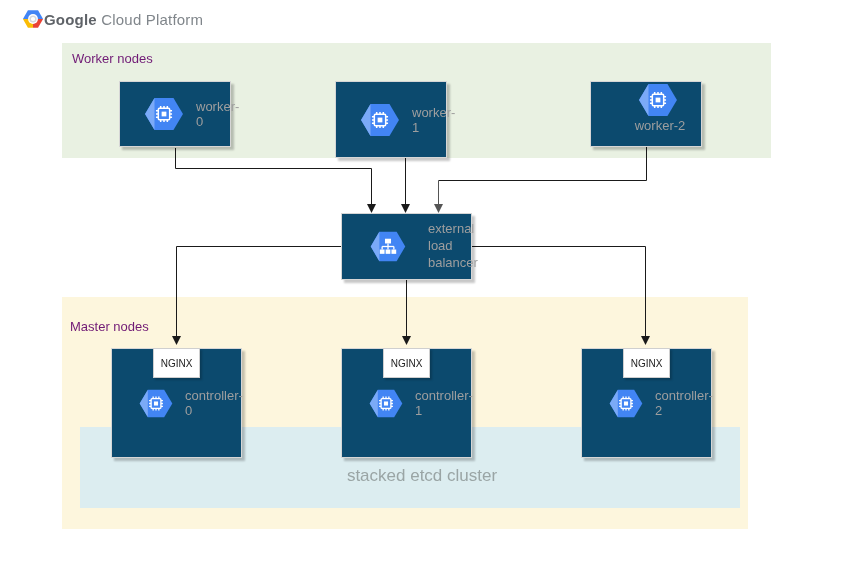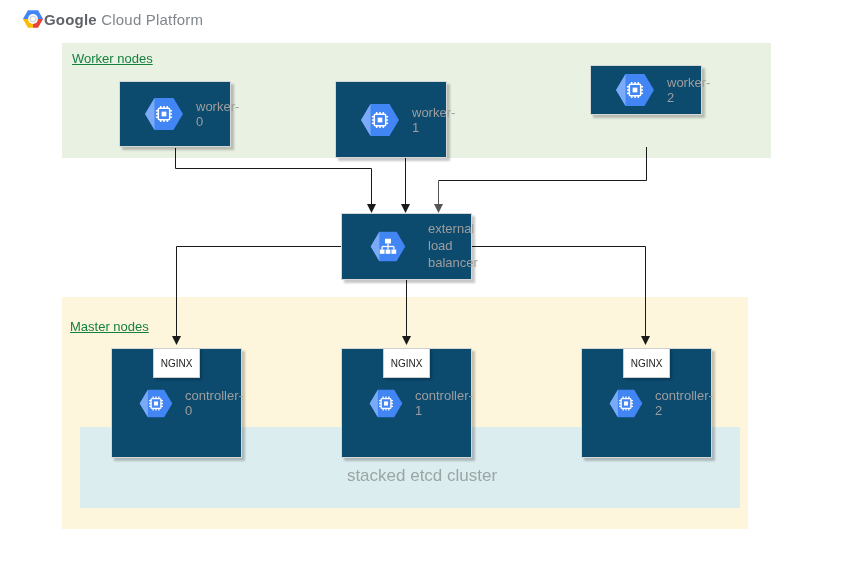--- a/index.html
+++ b/index.html
@@ -8,39 +8,39 @@
   #canvas { position:relative; width:852px; height:561px; background:#fff; }
 
   
   .hdr { position:absolute; left:22px; top:8px; display:flex; align-items:center; }
   .hdr .brand { font-size:15px; letter-spacing:.2px; }
   .hdr .b1 { font-weight:bold; color:#5f6368; }
   .hdr .b2 { color:#80868b; }
 
   
   .band { position:absolute; z-index:0; }
-  .band-label { position:absolute; font-size:13px; color:#15803d;text-decoration:underline; }
+  .band-label { position:absolute; font-size:13px; color:#701a75; }
   #worker-band { left:62px; top:43px;  width:709px; height:115px; background:#e9f1e2; }
   #master-band { left:62px; top:297px; width:686px; height:232px; background:#fdf6dd; }
   #etcd-band   { left:80px; top:427px; width:660px; height:81px;  background:#dcedf0; }
   #etcd-label  { position:absolute; left:80px; top:466px; width:660px; text-align:center;
                  font-size:17px; color:#9aa5a5; z-index:2;padding-left:24px; }
 
   
   #edges { position:absolute; left:0; top:0; z-index:1; pointer-events:none; }
 
   
   .node { position:absolute; z-index:2; background:#0c4a6e; border:1px solid #d6d6d6;
           box-shadow:3px 3px 2px rgba(0,0,0,.22); display:flex; align-items:center;padding-left:17px; }
   .node .lbl { color:#9e9e9e; font-size:13px; }
   .icon { flex:0 0 auto; }
 
   #worker-0 { left:119px; top:81px; width:112px; height:66px; }
   #worker-1 { left:335px; top:81px; width:112px; height:77px; }
-  #worker-2 { left:590px; top:65px; width:112px; height:50px; }
+  #worker-2 { left:590px; top:81px; width:112px; height:66px;flex-direction:column; }
   .worker .icon { margin-left:6px; }
   .worker .lbl  { margin-left:11px; }
 
   #lb { left:341px; top:213px; width:131px; height:67px; }
   #lb .icon { margin-left:10px; }
   #lb .lbl  { margin-left:21px; width:76px; line-height:1.3; }
 
   .controller { width:131px; height:110px; top:348px; }
   #controller-0 { left:111px; }
   #controller-1 { left:341px; }

